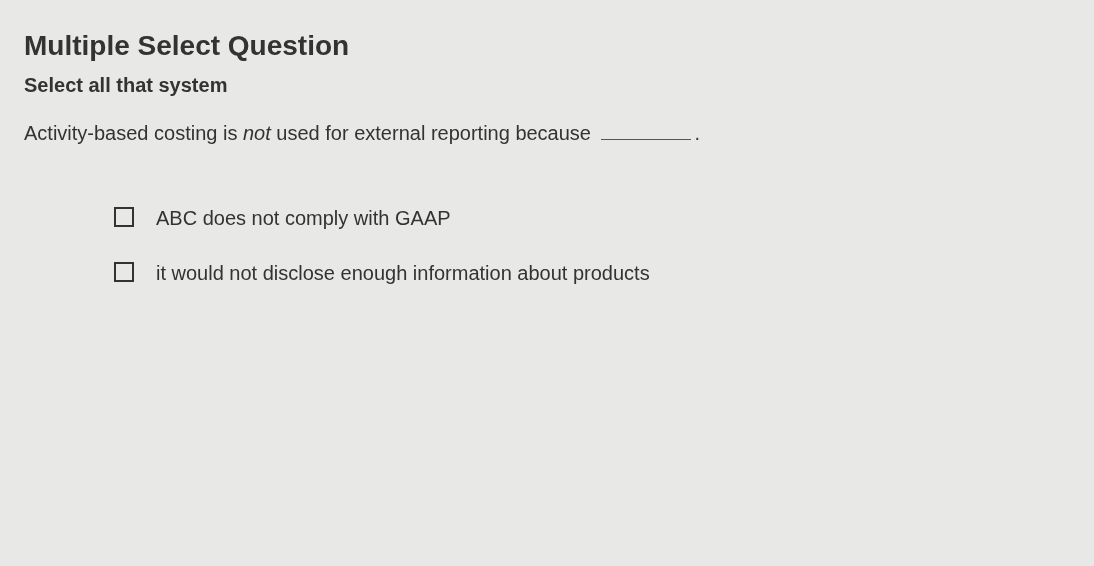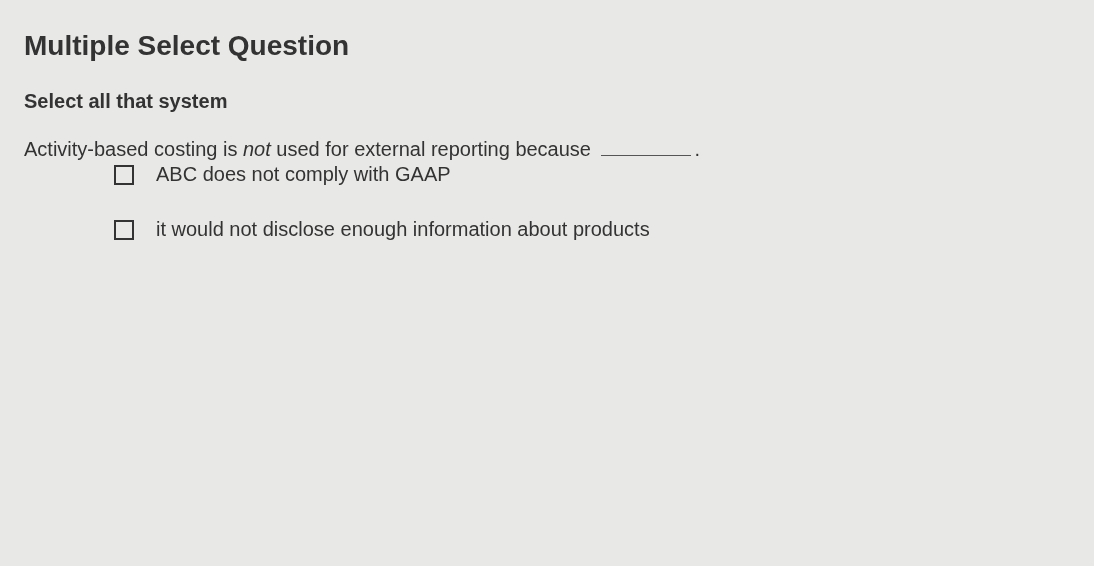--- a/index.html
+++ b/index.html
@@ -12,49 +12,49 @@
       background: #e8e8e6;
       width: 1094px;
       height: 566px;
       padding: 30px 24px;
       color: #2a2a2a;
     }
     .question-type {
       font-size: 28px;
       font-weight: 600;
       color: #333;
-      margin-bottom: 28px;
+      margin-bottom: 12px;
     }
     .instruction {
       font-size: 20px;
       font-weight: 700;
       color: #333;
       margin-bottom: 22px;
     }
     .prompt {
       font-size: 20px;
       color: #333;
+      margin-bottom: 60px;
       line-height: 1.4;
     }
     .prompt .italic {
       font-style: italic;
     }
     .blank {
       display: inline-block;
       border-bottom: 1.5px solid #555;
       width: 90px;
       vertical-align: baseline;
       margin: 0 4px;
     }
     .options {
       padding-left: 90px;
     }
     .option {
       display: flex;
-      align-items: center;
       margin-bottom: 32px;
       cursor: pointer;
     }
     .checkbox {
       width: 20px;
       height: 20px;
       border: 2.5px solid #333;
       margin-right: 22px;
       flex-shrink: 0;
       background: transparent;

